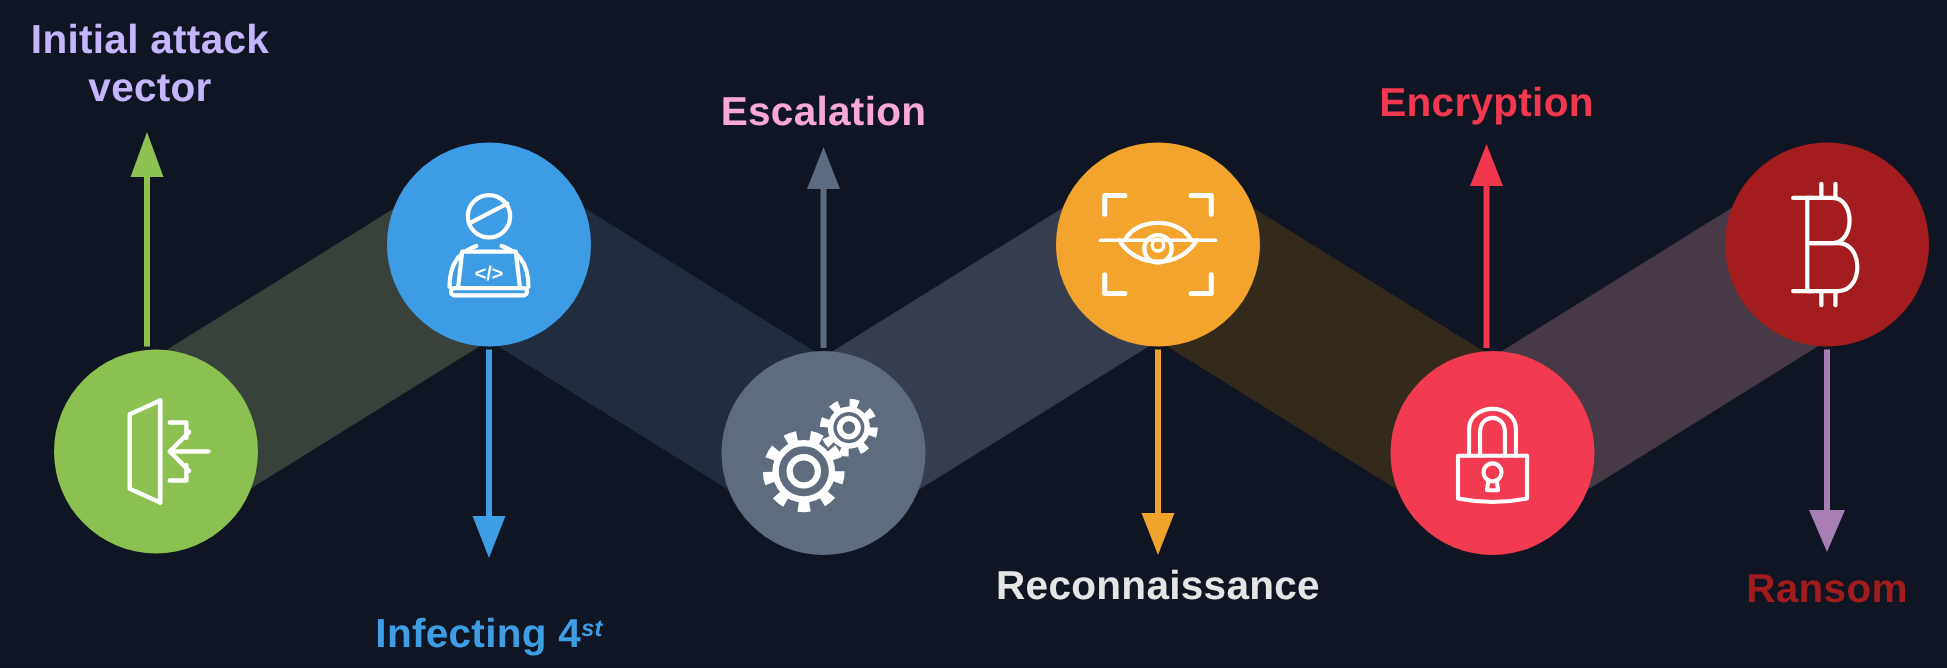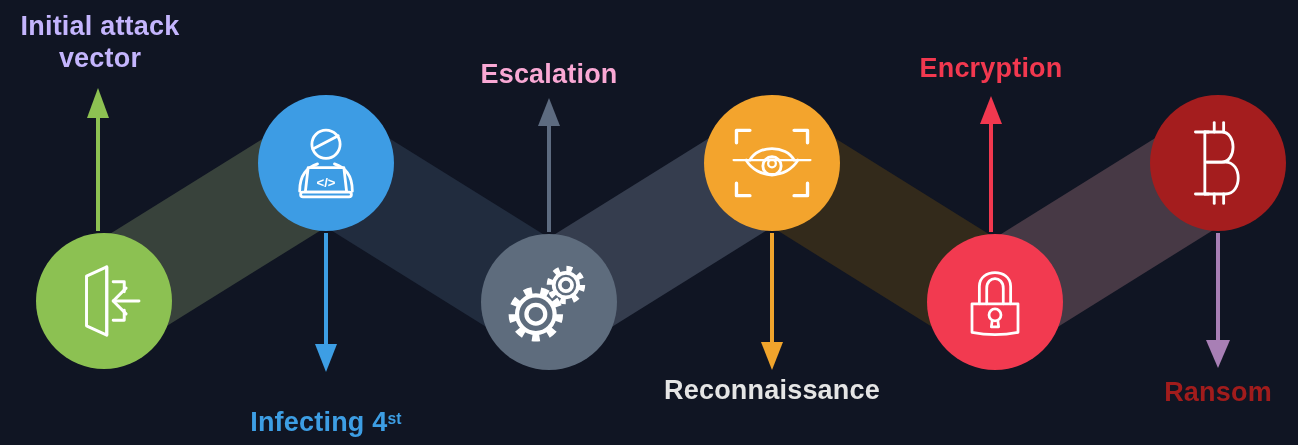--- a/index.html
+++ b/index.html
@@ -32,21 +32,21 @@
     text-align:center;
     white-space:pre-line;
     letter-spacing:0.2px;
   }
   .l0 { left:0px;    top:10px;  width:200px; color:#c4b5fd; }
   .l1 { left:216px;  top:374px; width:220px; color:#3d9ee4; }
   .l2 { left:449px;  top:58px;  width:200px; color:#f9a8d4; }
   .l3 { left:642px;  top:374px; width:260px; color:#e5e5e5; }
   .l4 { left:891px;  top:52px;  width:200px; color:#f2384f; }
   .l5 { left:1128px; top:376px; width:180px; color:#a11c1c; }
-  .sup { font-size:0.58em; vertical-align:baseline; position:relative; top:-0.45em; }
+  .sup { font-size:0.58em; vertical-align:baseline; position:relative; top:-0.45em;font-style:italic; }
 </style>
 </head>
 <body>
 
 <svg class="layer" width="1298" height="445" viewBox="0 0 1298 445">
 
   <polygon points="76,255 298,117 355,209 133,347" fill="#38423b"></polygon>
   <polygon points="355,117 578,256 520,348 297,209" fill="#212c3e"></polygon>
   <polygon points="520,256 743,117 801,209 578,348" fill="#353d4e"></polygon>
   <polygon points="801,117 1024,256 966,348 743,209" fill="#332a1b"></polygon>

